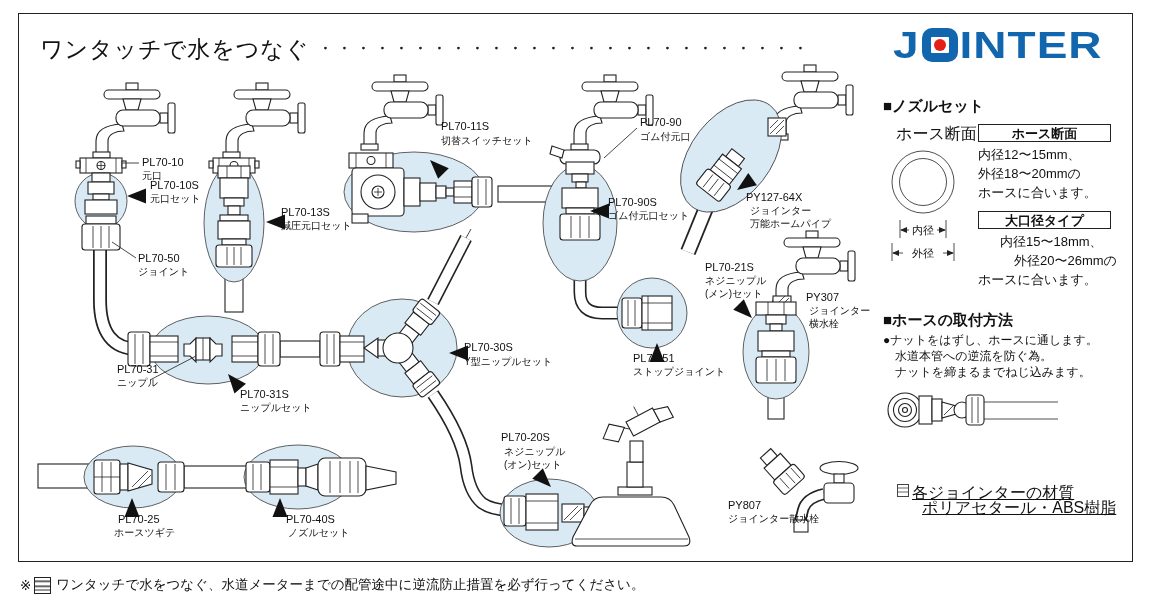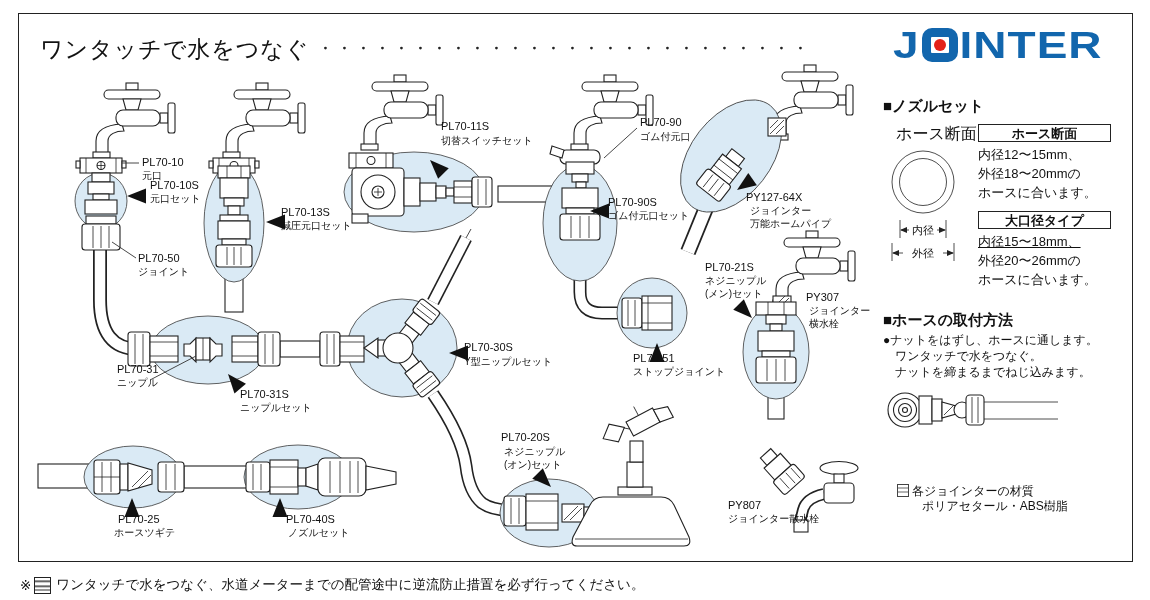--- a/index.html
+++ b/index.html
@@ -18,21 +18,21 @@
               border-radius:10px;box-sizing:border-box;position:relative;margin:0 2px;}
   #logo .o-ic .dot{position:absolute;left:50%;top:50%;width:12px;height:12px;margin:-6px 0 0 -6px;
               border-radius:50%;background:#e32119;}
   
   .sec-title{position:absolute;font-size:15px;font-weight:bold;white-space:nowrap;}
   .small-lbl{position:absolute;font-size:16px;white-space:nowrap;}
   .type-box{position:absolute;width:133px;height:18px;border:1.2px solid #222;
             font-size:13px;font-weight:bold;text-align:center;line-height:18px;box-sizing:border-box;}
   .body-ln{position:absolute;font-size:13px;white-space:nowrap;}
   .attach-ln{position:absolute;font-size:12px;white-space:nowrap;text-align:right;}
-  .mat-ln{position:absolute;font-size:12px;white-space:nowrap;}
+  .mat-ln{position:absolute;font-size:16px;white-space:nowrap;text-decoration:underline;}
   .mini-box{position:absolute;width:12px;height:13px;border:1px solid #444;box-sizing:border-box;
             background:linear-gradient(#fff 2px,#666 3px,#fff 4px,#fff 6px,#666 7px,#fff 8px);}
   
   #footnote{position:absolute;left:20px;top:576px;font-size:13.5px;display:flex;align-items:center;white-space:nowrap;}
   #footnote .nbox{display:inline-block;width:15px;height:15px;border:1px solid #222;margin:0 5px 0 3px;
             background:linear-gradient(#fff 2px,#333 3px,#fff 5px,#fff 7px,#333 8px,#fff 10px,#fff 11px,#333 12px,#fff 13px);}
   
   svg text.lc{font:11px "Liberation Sans","DejaVu Sans",sans-serif;fill:#111;}
   svg text.ln2{font:10px "Liberation Sans","DejaVu Sans",sans-serif;fill:#111;}
   svg text.dim{font:11px "Liberation Sans","DejaVu Sans",sans-serif;fill:#111;text-anchor:middle;}
@@ -481,27 +481,27 @@
 
 <div class="sec-title" style="left:883px;top:97px;">■ノズルセット</div>
 <div class="small-lbl" style="left:896px;top:124px;">ホース断面</div>
 
 <div class="type-box" style="left:978px;top:124px;">ホース断面</div>
 <div class="body-ln" style="left:978px;top:146px;">内径12〜15mm、</div>
 <div class="body-ln" style="left:978px;top:165px;">外径18〜20mmの</div>
 <div class="body-ln" style="left:978px;top:184px;">ホースに合います。</div>
 
 <div class="type-box" style="left:978px;top:211px;">大口径タイプ</div>
-<div class="body-ln" style="left:978px;top:233px;text-decoration:underline;">内径15〜18mm、</div>
-<div class="body-ln" style="left:978px;top:252px;">外径20〜26mmの</div>
+<div class="body-ln" style="left:1000px;top:233px;">内径15〜18mm、</div>
+<div class="body-ln" style="left:1014px;top:252px;">外径20〜26mmの</div>
 <div class="body-ln" style="left:978px;top:271px;">ホースに合います。</div>
 
 <div class="sec-title" style="left:883px;top:311px;">■ホースの取付方法</div>
 <div class="attach-ln" style="left:883px;top:332px;">●ナットをはずし、ホースに通します。</div>
-<div class="attach-ln" style="left:895px;top:348px;">ワンタッチで水をつなぐ。</div>
+<div class="attach-ln" style="left:895px;top:348px;">水道本管への逆流を防ぐ為。</div>
 <div class="attach-ln" style="left:895px;top:364px;">ナットを締まるまでねじ込みます。</div>
 
 <div class="mini-box" style="left:897px;top:484px;"></div>
 <div class="mat-ln" style="left:912px;top:483px;">各ジョインターの材質</div>
 <div class="mat-ln" style="left:922px;top:498px;text-align:center;">ポリアセタール・ABS樹脂</div>
 
 <div id="footnote">
   <span>※</span>
   <span class="nbox"></span>
   <span>ワンタッチで水をつなぐ、水道メーターまでの配管途中に逆流防止措置を必ず行ってください。</span>

